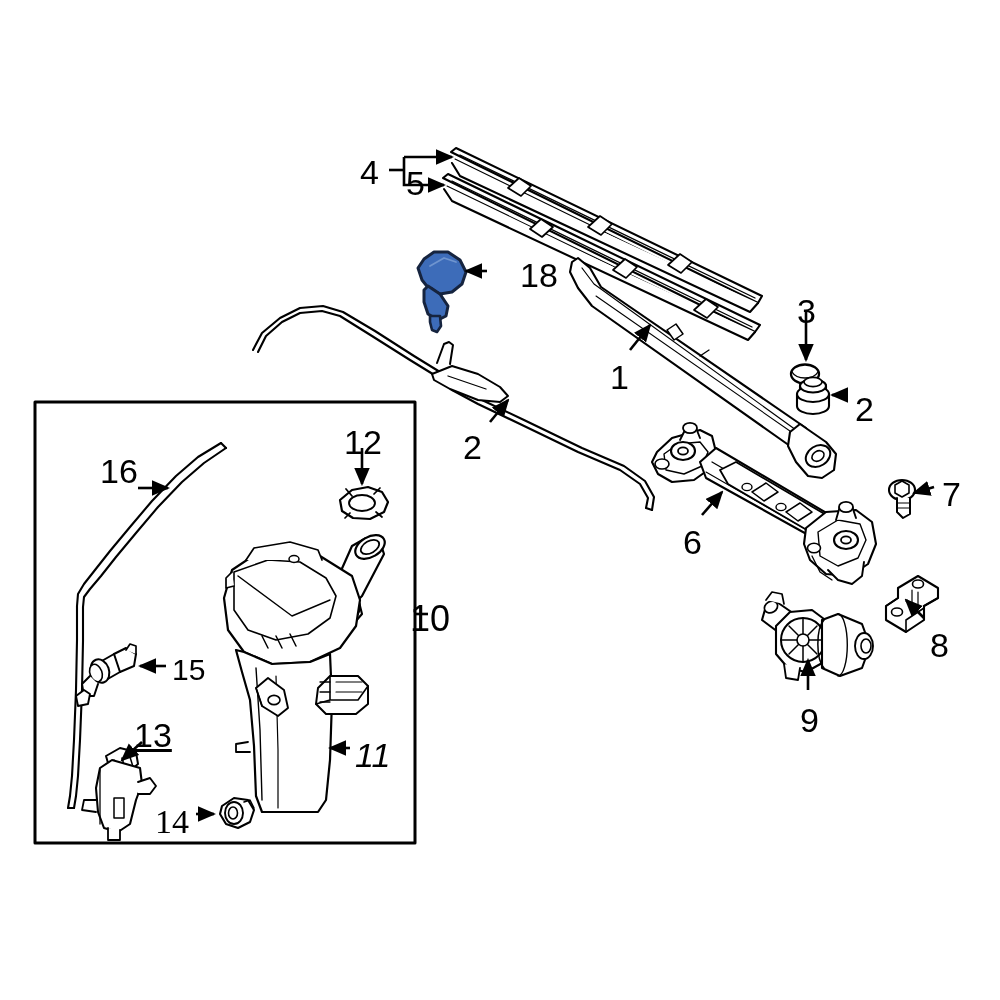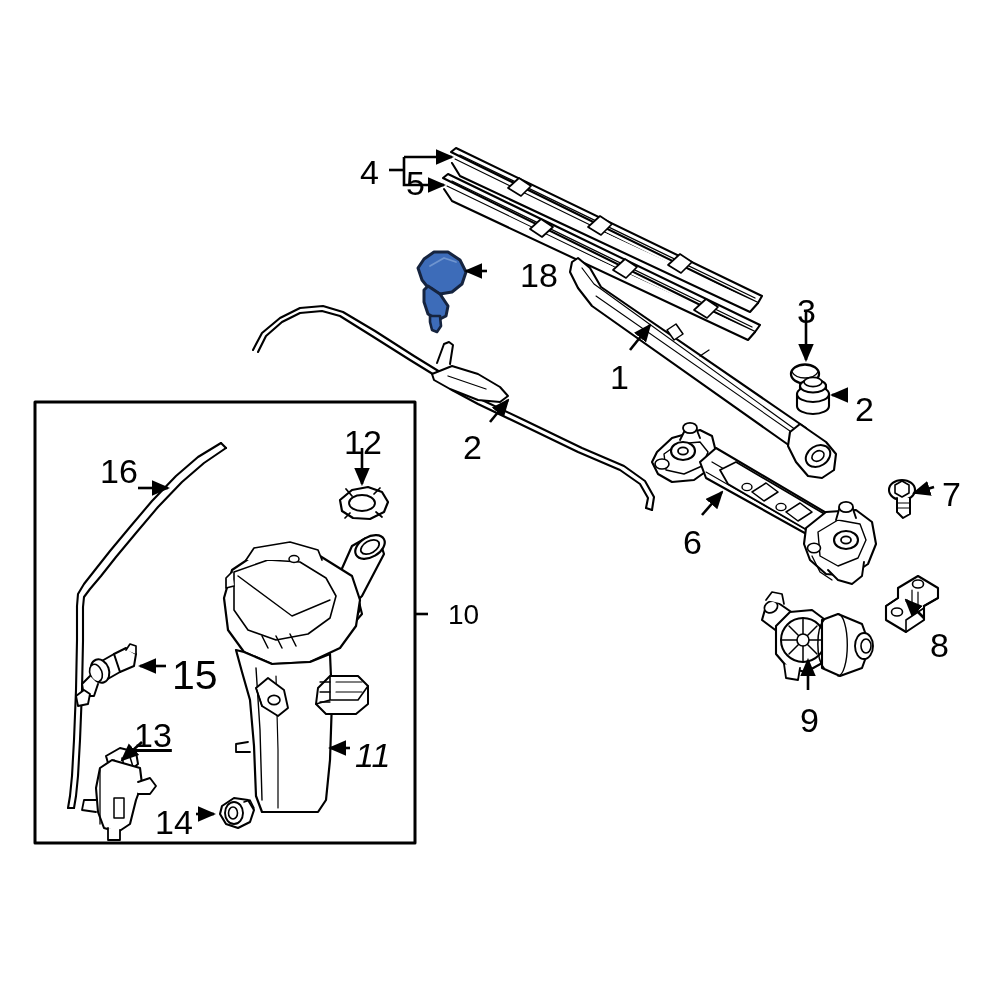--- a/index.html
+++ b/index.html
@@ -338,23 +338,23 @@
 
   <div class="callout" style="left:610px; top:360px; font-size:34px;">1</div>
   <div class="callout" style="left:855px; top:392px; font-size:34px;">2</div>
   <div class="callout" style="left:797px; top:294px; font-size:34px;">3</div>
   <div class="callout" style="left:360px; top:155px; font-size:34px;">4</div>
   <div class="callout" style="left:406px; top:166px; font-size:34px;">5</div>
   <div class="callout" style="left:683px; top:525px; font-size:34px;">6</div>
   <div class="callout" style="left:942px; top:477px; font-size:34px;">7</div>
   <div class="callout" style="left:930px; top:628px; font-size:34px;">8</div>
   <div class="callout" style="left:800px; top:703px; font-size:34px;">9</div>
-  <div class="callout" style="left:448px; top:601px; font-size:28px;">10</div>
+  <div class="callout" style="left:410px; top:601px; font-size:36px;">10</div>
   <div class="callout" style="left:355px; top:738px; font-size:34px;font-style:italic;">11</div>
   <div class="callout" style="left:344px; top:425px; font-size:34px;">12</div>
   <div class="callout" style="left:134px; top:718px; font-size:34px;text-decoration:underline;">13</div>
-  <div class="callout" style="left:155px; top:805px; font-size:34px;">14</div>
-  <div class="callout" style="left:172px; top:655px; font-size:41px;">15</div>
+  <div class="callout" style="left:155px; top:805px; font-size:34px;font-family:Liberation Serif, serif;">14</div>
+  <div class="callout" style="left:172px; top:655px; font-size:30px;">15</div>
   <div class="callout" style="left:100px; top:454px; font-size:34px;">16</div>
   <div class="callout" style="left:463px; top:430px; font-size:34px;">2</div>
   <div class="callout" style="left:520px; top:258px; font-size:34px;">18</div>
 
 </div>
 
 </body></html>

